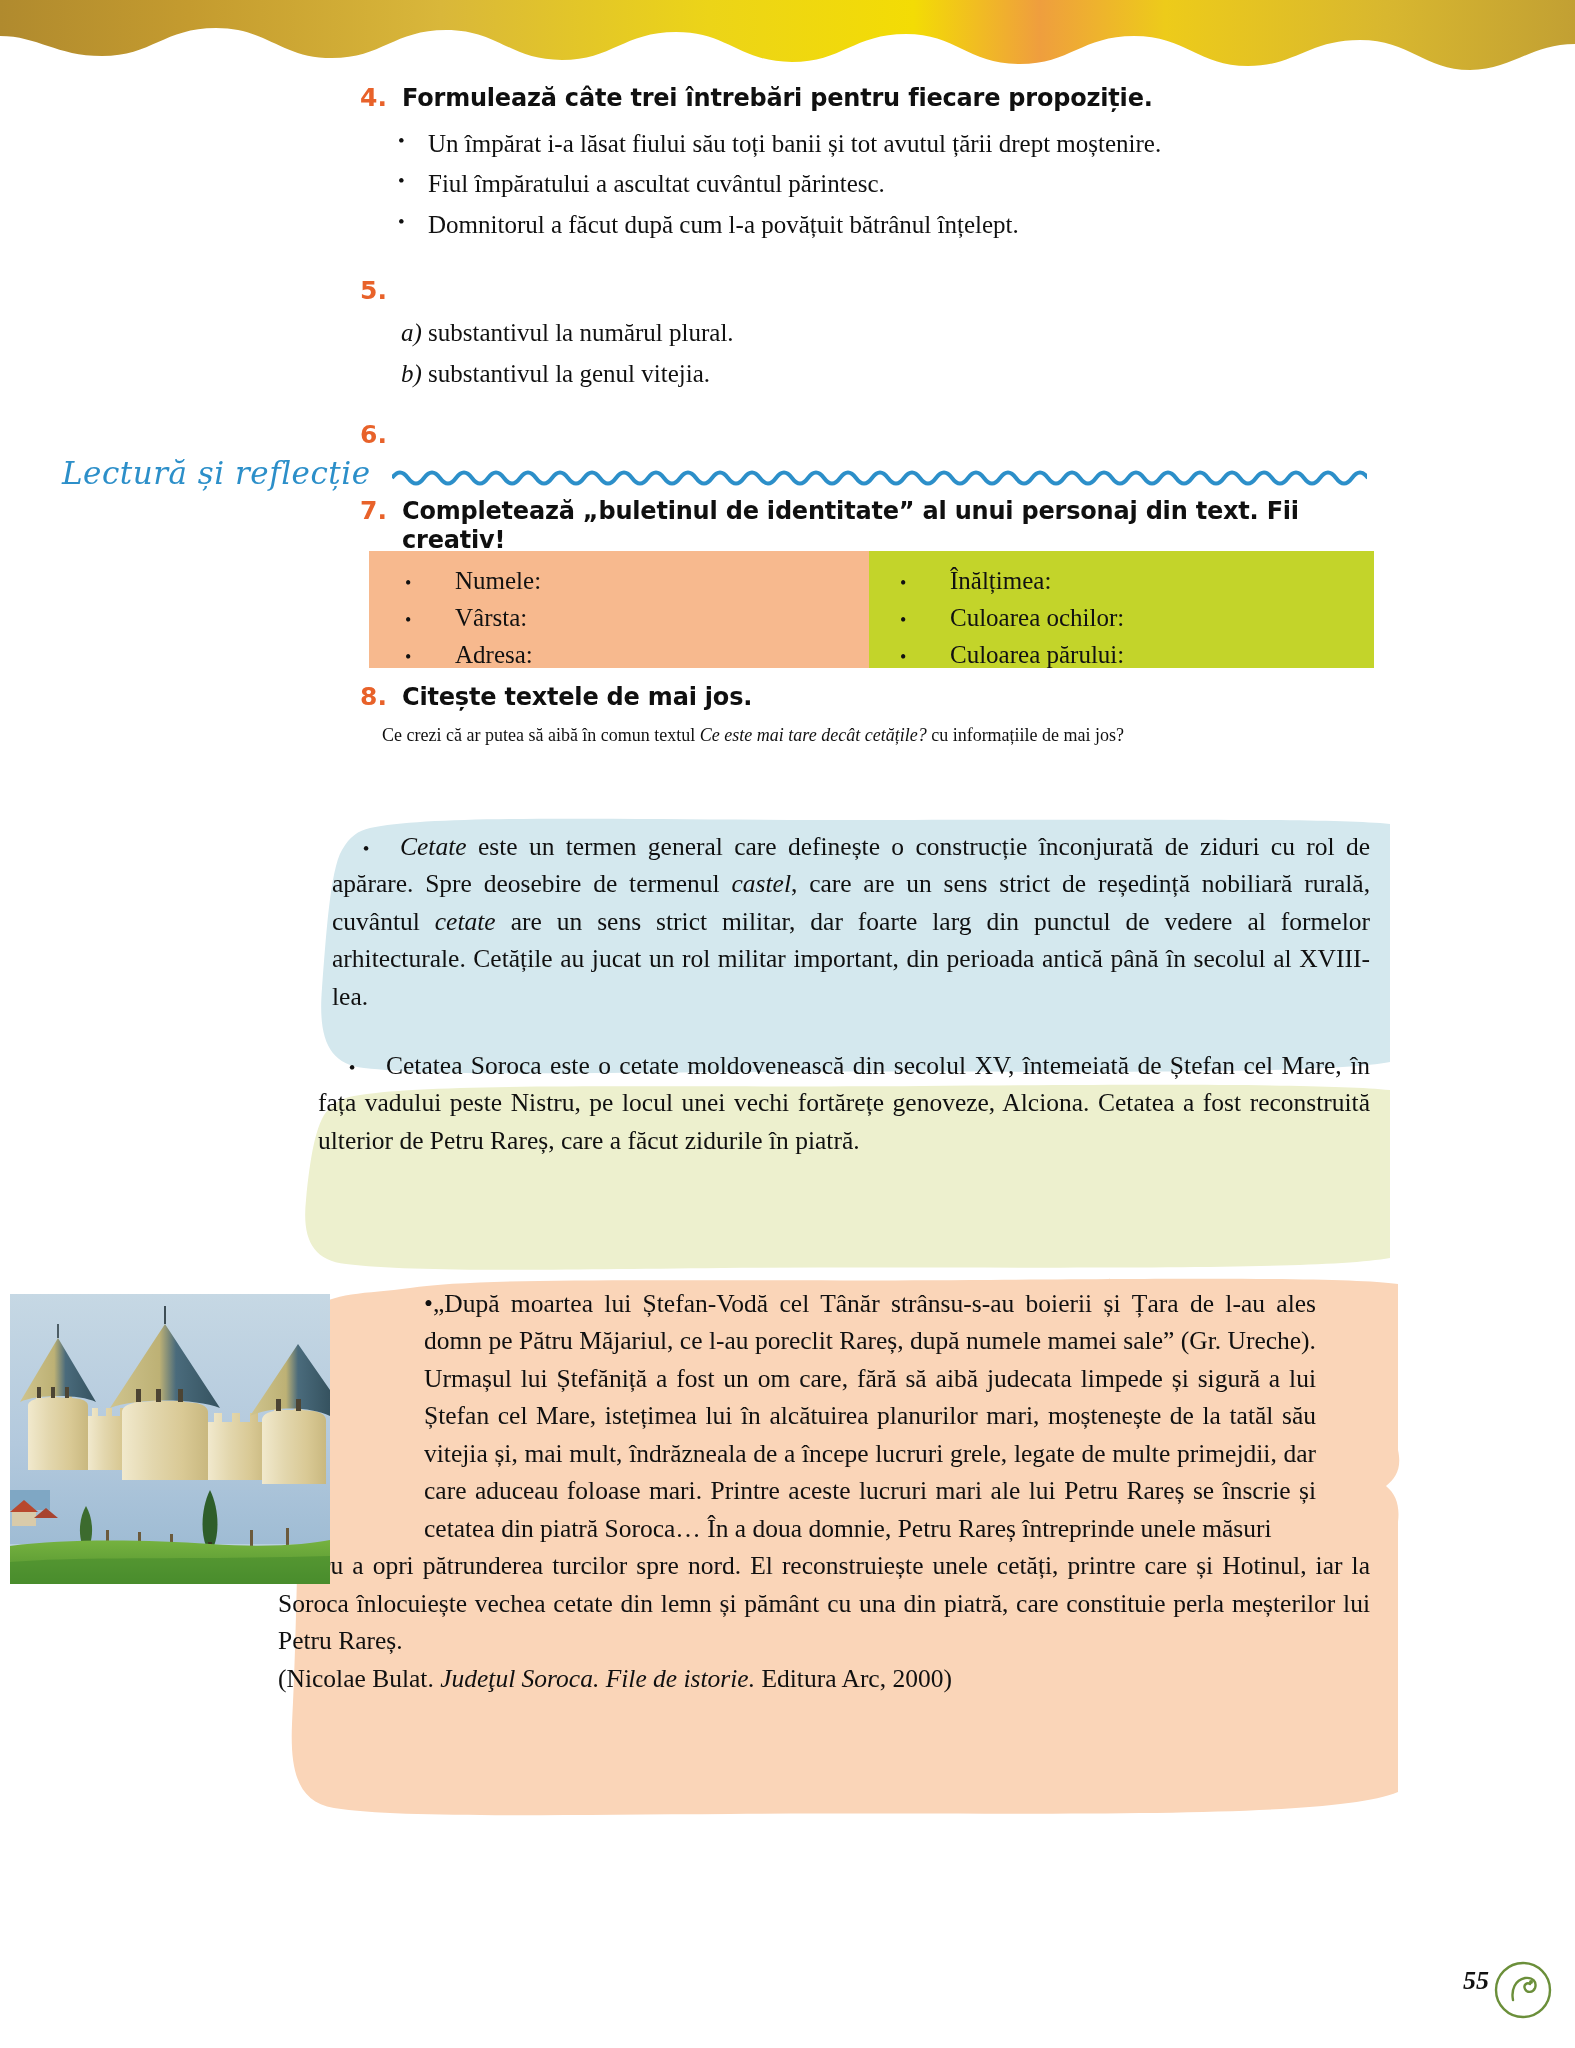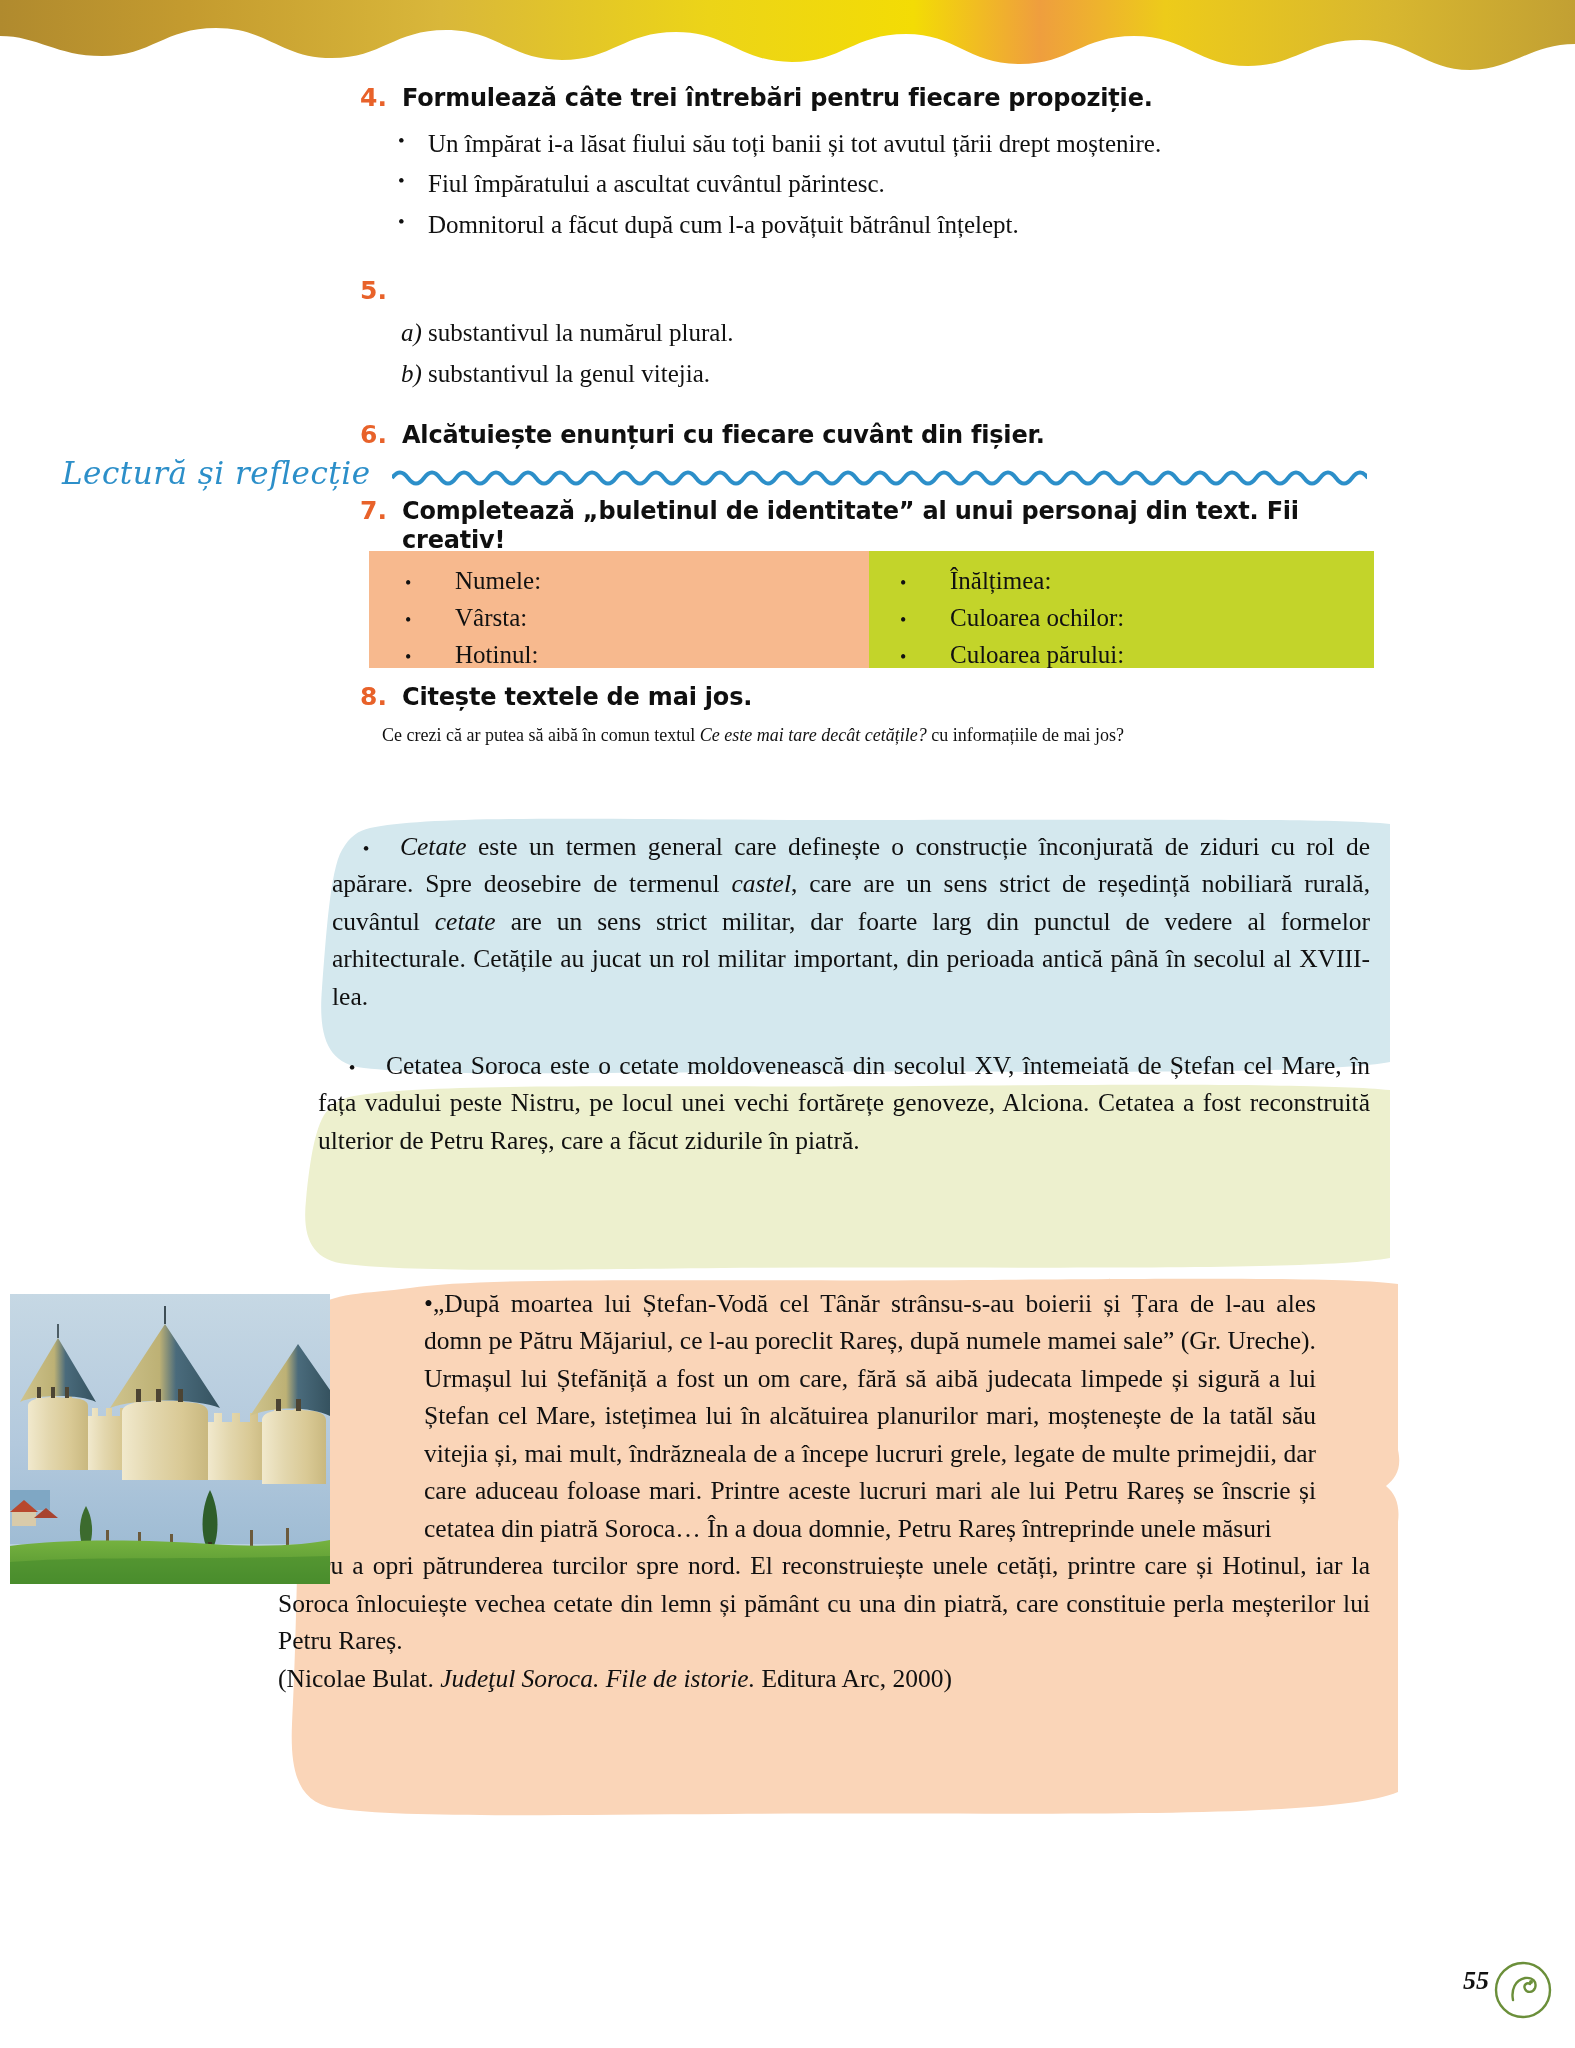--- a/index.html
+++ b/index.html
@@ -220,21 +220,20 @@
 
   <div class="sub-serif" style="left:401px; top:315px; width:980px;">
     <span class="lbl">a)</span><span> substantivul la numărul plural.</span>
   </div>
   <div class="sub-serif" style="left:401px; top:356px; width:980px;">
     <span class="lbl">b)</span><span> substantivul la genul vitejia.</span>
   </div>
 
   <div class="ex" style="left:360px; top:421px; width:1010px;">
     <span class="ex-num">6.</span>
-    <span class="ex-text">Alcătuiește enunțuri cu fiecare cuvânt din fișier.</span>
   </div>
 
   <div class="lectura">Lectură și reflecție</div>
 
   <div class="wave-rule">
     <svg viewBox="0 0 975 22" preserveAspectRatio="none" xmlns="http://www.w3.org/2000/svg">
       <path d="M0,13 Q8,2 16,13 T32,13 T48,13 T64,13 T80,13 T96,13 T112,13 T128,13 T144,13 T160,13
                T176,13 T192,13 T208,13 T224,13 T240,13 T256,13 T272,13 T288,13 T304,13 T320,13
                T336,13 T352,13 T368,13 T384,13 T400,13 T416,13 T432,13 T448,13 T464,13 T480,13
                T496,13 T512,13 T528,13 T544,13 T560,13 T576,13 T592,13 T608,13 T624,13 T640,13
@@ -253,21 +252,21 @@
       <div class="li">
         <span class="bullet">•</span>
         <span>Numele:</span>
       </div>
       <div class="li">
         <span class="bullet">•</span>
         <span>Vârsta:</span>
       </div>
       <div class="li">
         <span class="bullet">•</span>
-        <span>Hotinul:</span>
+        <span>Adresa:</span>
       </div>
     </div>
     <div class="idbox lime">
       <div class="li">
         <span class="bullet">•</span>
         <span>Înălțimea:</span>
       </div>
       <div class="li">
         <span class="bullet">•</span>
         <span>Culoarea ochilor:</span>

